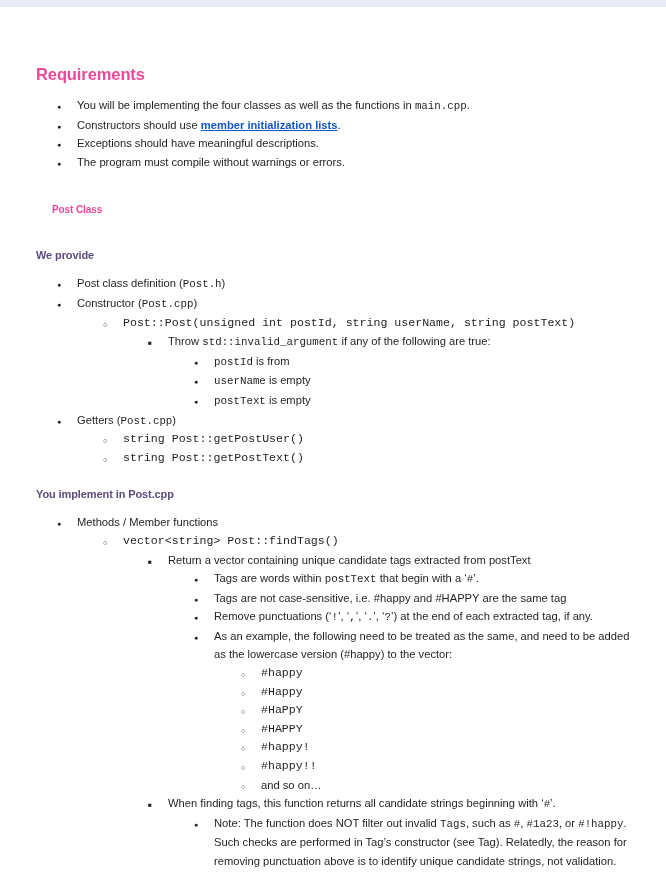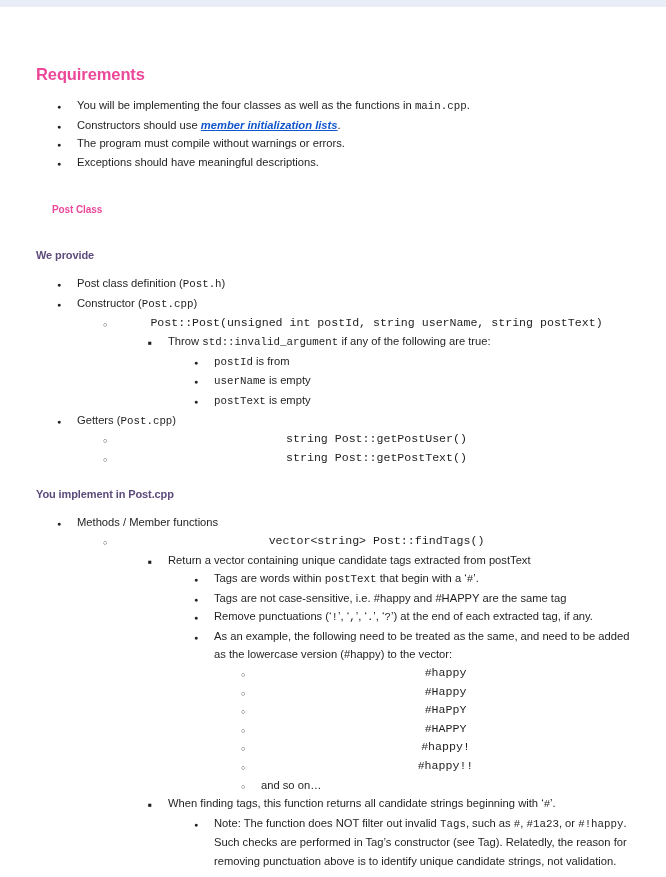--- a/index.html
+++ b/index.html
@@ -89,28 +89,26 @@
   .sq   > .mk::before  { content: "\25A0"; font-size: 6.5px; line-height: 18.6px; }
 
   code, .mono {
     font-family: "Liberation Mono", "DejaVu Sans Mono", monospace;
     font-size: 10.8px;
   }
   .mono-big {
     font-family: "Liberation Mono", "DejaVu Sans Mono", monospace;
     font-size: 11.6px;
     letter-spacing: 0px;
-    text-align: center;
   }
   b, .bold { font-weight: normal; }
   a.link {
     color: #1155cc;
     font-weight: bold;
     text-decoration: underline;
-    font-style: italic;
   }
 </style>
 </head>
 <body>
 
 <div class="top-strip"></div>
 
 <div class="page">
 
   <div class="spacer-requirements"></div>
@@ -123,25 +121,25 @@
     <li class="disc">
       <span class="mk"></span>
       <span class="bd"><span>You will be implementing the four classes as well as the functions in </span><code>main.cpp</code><span>.</span></span>
     </li>
     <li class="disc">
       <span class="mk"></span>
       <span class="bd"><span>Constructors should </span><b>use</b><span> </span><a class="link" href="#">member initialization lists</a><span>.</span></span>
     </li>
     <li class="disc">
       <span class="mk"></span>
+      <span class="bd">Exceptions should have meaningful descriptions.</span>
+    </li>
+    <li class="disc">
+      <span class="mk"></span>
       <span class="bd">The program must compile without warnings or errors.</span>
-    </li>
-    <li class="disc">
-      <span class="mk"></span>
-      <span class="bd">Exceptions should have meaningful descriptions.</span>
     </li>
   </ul>
 
   <div class="spacer-postclass"></div>
 
   <h2 class="sec-title-teal">Post Class</h2>
 
   <div class="spacer-weprovide"></div>
 
   <h2 class="sec-title-purple">We provide</h2>

